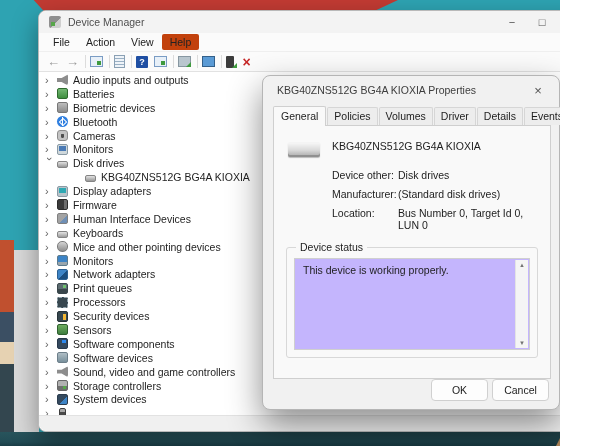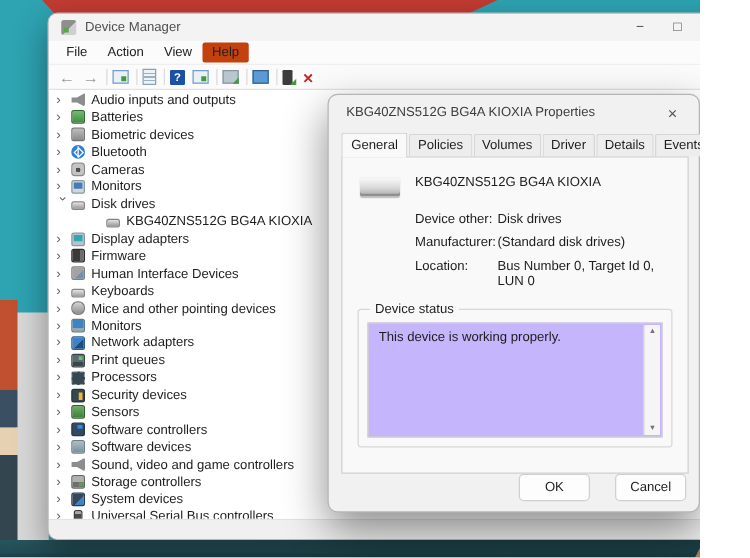--- a/index.html
+++ b/index.html
@@ -129,21 +129,21 @@
   .field-value { font-size:10.5px; color:#1d1d1d; }
   .status-group { border:1px solid #d8d8d8; border-radius:3px; margin-top:10px; padding:5px 7px 7px 7px; }
   .status-group legend { font-size:10.5px; color:#1d1d1d; padding:0 4px; margin-left:2px; }
   .status-box { position:relative; background:#c4b5fd; border:1px solid #cfcfcf; height:92px;
     padding:5px 20px 5px 8px; }
   .status-text { font-size:10.5px; color:#1d1d1d; }
   .status-scroll { position:absolute; right:1px; top:1px; bottom:1px; width:13px; background:#f5f5f5;
     border-left:1px solid #e4e4e4; display:flex; flex-direction:column; justify-content:space-between;
     align-items:center; padding:2px 0; }
   .scroll-arrow { font-size:6px; color:#737373; }
-  .dlg-buttons { position:absolute; right:10px; bottom:8px; display:flex; gap:20px; }
+  .dlg-buttons { position:absolute; right:10px; bottom:8px; display:flex; gap:4px; }
   .btn { width:57px; height:22px; background:#fdfdfd; border:1px solid #d0d0d0; border-radius:4px;
     font-size:10.5px; color:#1d1d1d; display:flex; align-items:center; justify-content:center; }
 </style>
 </head>
 <body>
 
 <div class="desktop">
   <div class="wp wp-red-top"></div>
   <div class="wp wp-left-light"></div>
   <div class="wp wp-l1"></div>
@@ -294,21 +294,21 @@
           <span class="tree-label">Security devices</span>
         </div>
         <div class="tree-row">
           <span class="chev">›</span>
           <span class="ti ic-sensors"></span>
           <span class="tree-label">Sensors</span>
         </div>
         <div class="tree-row">
           <span class="chev">›</span>
           <span class="ti ic-swcomp"></span>
-          <span class="tree-label">Software controllers</span>
+          <span class="tree-label">Software components</span>
         </div>
         <div class="tree-row">
           <span class="chev">›</span>
           <span class="ti ic-swdev"></span>
           <span class="tree-label">Software devices</span>
         </div>
         <div class="tree-row">
           <span class="chev">›</span>
           <span class="ti ic-audio"></span>
           <span class="tree-label">Sound, video and game controllers</span>
@@ -319,21 +319,20 @@
           <span class="tree-label">Storage controllers</span>
         </div>
         <div class="tree-row">
           <span class="chev">›</span>
           <span class="ti ic-system"></span>
           <span class="tree-label">System devices</span>
         </div>
         <div class="tree-row">
           <span class="chev">›</span>
           <span class="ti ic-usb"></span>
-          <span class="tree-label">Universal Serial Bus controllers</span>
         </div>
       </div>
     <div class="tree-scrollbar"></div>
     <div class="statusbar"></div>
   </div>
 
   <div class="dialog">
     <div class="dlg-titlebar">
       <div class="dlg-title">KBG40ZNS512G BG4A KIOXIA Properties</div>
       <div class="dlg-close">×</div>

